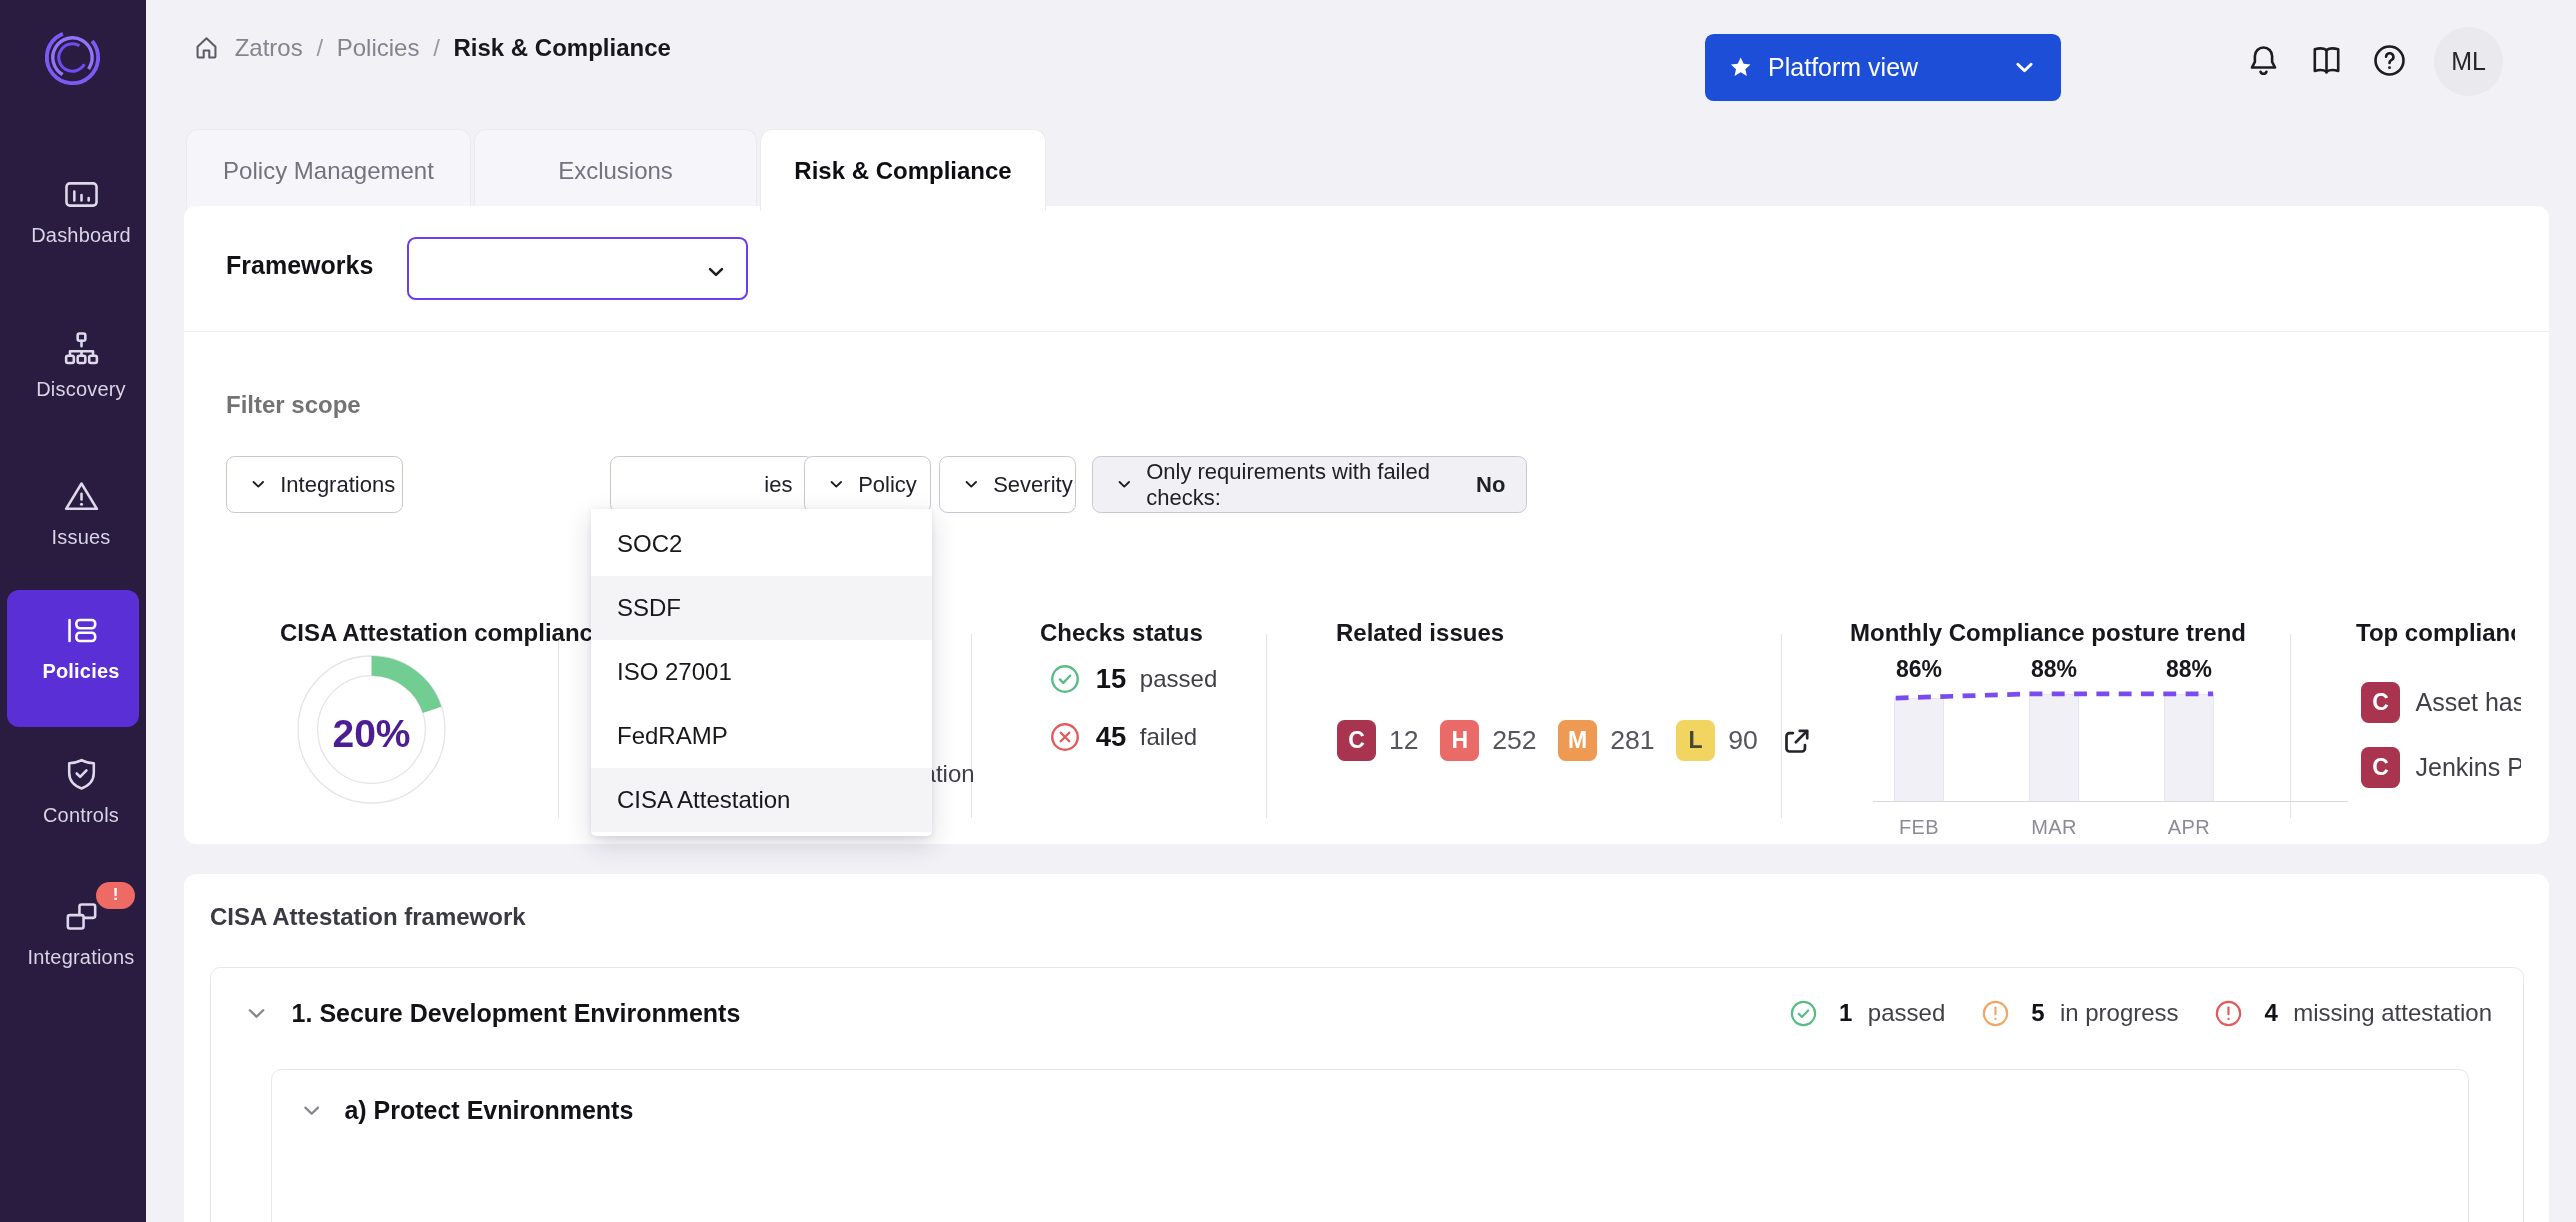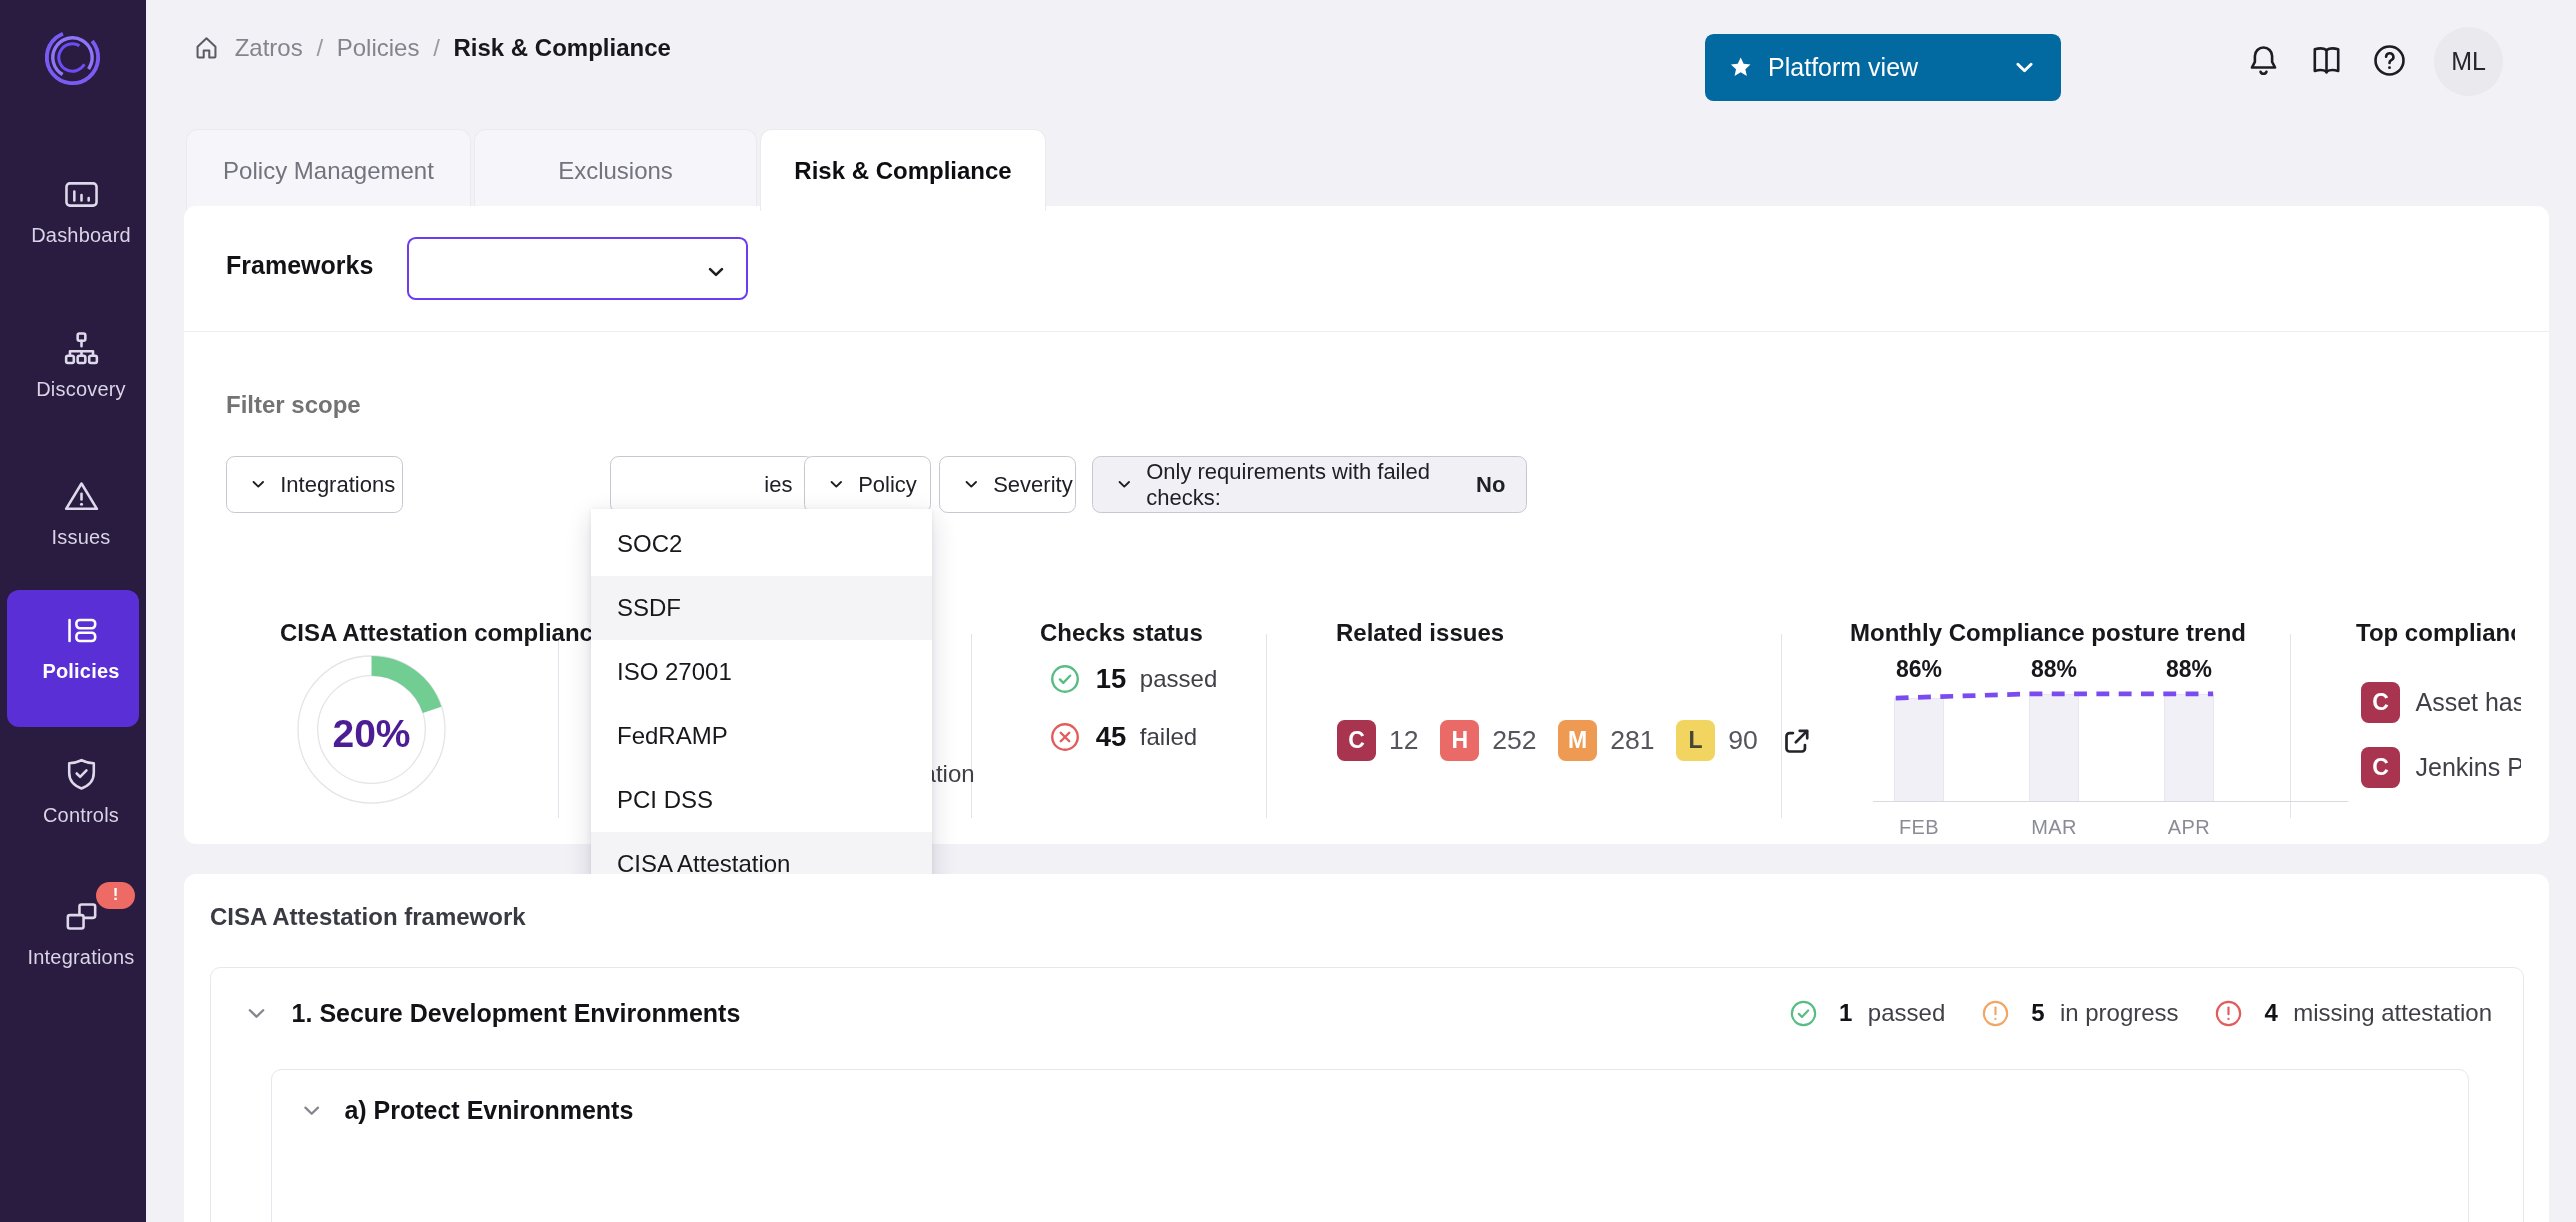--- a/index.html
+++ b/index.html
@@ -15,21 +15,21 @@
   .side-item .icn { display:flex; justify-content:center; }
   .side-item .lbl { font-size:20px; margin-top:8.6px; letter-spacing:0.2px; }
   .side-active { position:absolute; left:6.9px; top:590px; width:132px; height:137px; background:#5a2fd6; border-radius:12px; }
   .side-item.active .lbl { color:#fff; font-weight:bold; }
   .badge { position:absolute; left:86px; top:-13.7px; width:39px; height:26.6px; background:#ee6a64; border-radius:13.7px; color:#fff; font-size:17px; font-weight:bold; line-height:26.6px; text-align:center; }
 
   
   .breadcrumb { position:absolute; left:192px; top:33px; display:flex; align-items:center; gap:13.7px; font-size:24px; color:#84848d; }
   .breadcrumb .sep { color:#9a9aa2; }
   .breadcrumb .current { color:#17171c; font-weight:bold; }
-  .platform-btn { position:absolute; left:1705px; top:34px; width:356px; height:67px; background:#0369a1; border-radius:8.6px; color:#fff; display:flex; align-items:center; padding:0 22px; cursor:pointer; }
+  .platform-btn { position:absolute; left:1705px; top:34px; width:356px; height:67px; background:#1d4ed8; border-radius:8.6px; color:#fff; display:flex; align-items:center; padding:0 22px; cursor:pointer; }
   .platform-btn .txt { font-size:25px; margin-left:13.7px; }
   .platform-btn .chev { margin-left:auto; }
   .hicon { position:absolute; top:41px; color:#1c1c22; cursor:pointer; }
   .avatar { position:absolute; left:2434px; top:27.4px; width:69px; height:69px; border-radius:50%; background:#e9e9ee; color:#26262c; font-size:25px; display:flex; align-items:center; justify-content:center; }
 
   
   .tab { position:absolute; top:129px; height:82px; border-radius:12px 12px 0 0; background:#f6f6fa; border:0.9px solid #eaeaef; border-bottom:none; display:flex; align-items:center; justify-content:center; font-size:24px; color:#73737e; cursor:pointer; }
   .tab.active { background:#fff; color:#0e0e12; font-weight:bold; z-index:6; }
 
   
@@ -386,21 +386,20 @@
         <span class="chip c">C</span>
         <span class="ttxt">Jenkins Pl</span>
       </div>
     </div>
 
     <div class="dropdown">
       <div class="opt">SOC2</div>
       <div class="opt hl">SSDF</div>
       <div class="opt">ISO 27001</div>
       <div class="opt">FedRAMP</div>
-      <div class="opt">PCI DSS</div>
       <div class="opt hl">CISA Attestation</div>
     </div>
   </section>
 
   <section class="panel-bottom">
     <div class="fw-heading">CISA Attestation framework</div>
 
     <div class="req-box">
       <div class="req-header">
         <span class="muted-chev">

